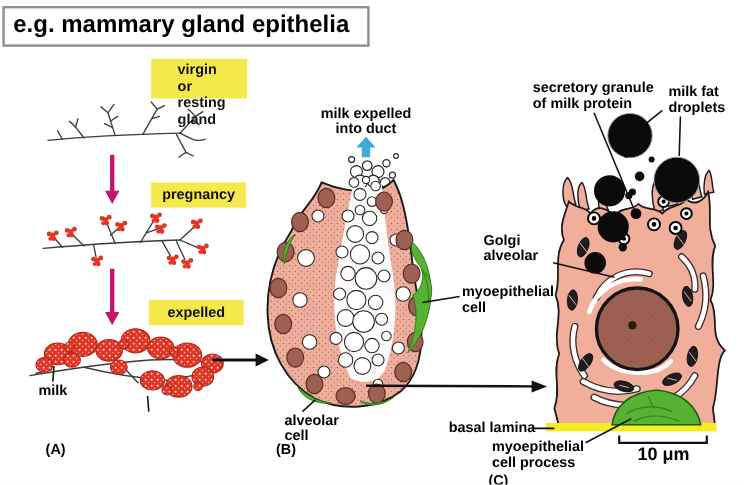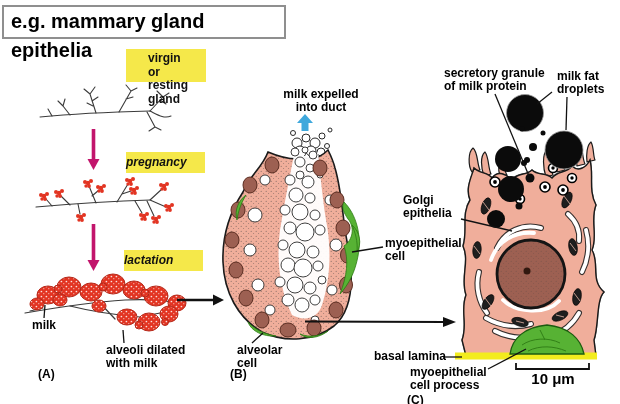--- a/index.html
+++ b/index.html
@@ -12,23 +12,23 @@
   .lbl{
     position:absolute;font-weight:bold;font-size:12px;line-height:13px;
     color:#000;white-space:pre-line;
   }
   .lbl.center{text-align:center;}
   .ylabel{
     position:absolute;background:var(--highlight-yellow,#f5e84a);
     font-weight:bold;font-size:12px;line-height:13.5px;color:#111;
     padding:3px 22px;white-space:pre-line;box-sizing:border-box;
   }
-  .ylabel.center{font-style:italic;}
+  .ylabel.center{text-align:center;}
   #title-box{
-    position:absolute;left:2px;top:5px;width:284px;height:34px;
+    position:absolute;left:2px;top:5px;width:306px;height:34px;
     background:#fff;border:2px solid #8f8f8f;box-sizing:border-box;
     font-weight:bold;font-size:20px;line-height:29px;color:#000;
     padding-left:7px;letter-spacing:0px;
   }
   .scale-text{font-size:15px;}
 </style>
 </head>
 <body>
 
 <div id="stage">
@@ -374,39 +374,37 @@
     <g stroke="#111" stroke-width="1.8" fill="none">
       <path d="M516,363 L516,369 L589,369 L589,363"></path>
     </g>
   </svg>
 
   <div id="title-box">e.g. mammary gland epithelia</div>
 
   <div class="ylabel" style="left:126px;top:49px;width:80px;height:33px;">virgin or
 resting gland</div>
   <div class="ylabel center" style="left:126px;top:152px;width:79px;height:21px;padding:4px 0;">pregnancy</div>
-  <div class="ylabel center" style="left:124px;top:250px;width:79px;height:21px;padding:4px 0;">lactation</div>
+  <div class="ylabel center" style="left:124px;top:250px;width:79px;height:21px;padding:4px 0;">expelled</div>
   <div class="lbl" style="left:32px;top:319px;">milk</div>
-  <div class="lbl" style="left:106px;top:344px;">alveoli dilated
-with milk</div>
   <div class="lbl" style="left:38px;top:368px;">(A)</div>
 
-  <div class="lbl center" style="left:271px;top:88px;width:100px;">milk expelled
+  <div class="lbl center" style="left:255px;top:88px;width:100px;">milk expelled
 into duct</div>
   <div class="lbl" style="left:385px;top:237px;">myoepithelial
 cell</div>
   <div class="lbl" style="left:237px;top:344px;">alveolar
 cell</div>
   <div class="lbl" style="left:230px;top:368px;">(B)</div>
 
   <div class="lbl" style="left:444px;top:67px;">secretory granule
 of milk protein</div>
   <div class="lbl" style="left:557px;top:70px;">milk fat
 droplets</div>
   <div class="lbl" style="left:403px;top:194px;">Golgi
-epithelia</div>
+alveolar</div>
   <div class="lbl" style="left:374px;top:350px;">basal lamina</div>
   <div class="lbl" style="left:410px;top:366px;">myoepithelial
 cell process</div>
   <div class="lbl" style="left:407px;top:394px;">(C)</div>
   <div class="lbl center scale-text" style="left:523px;top:372px;width:60px;">10 μm</div>
 
 </div>
 
 </body></html>

